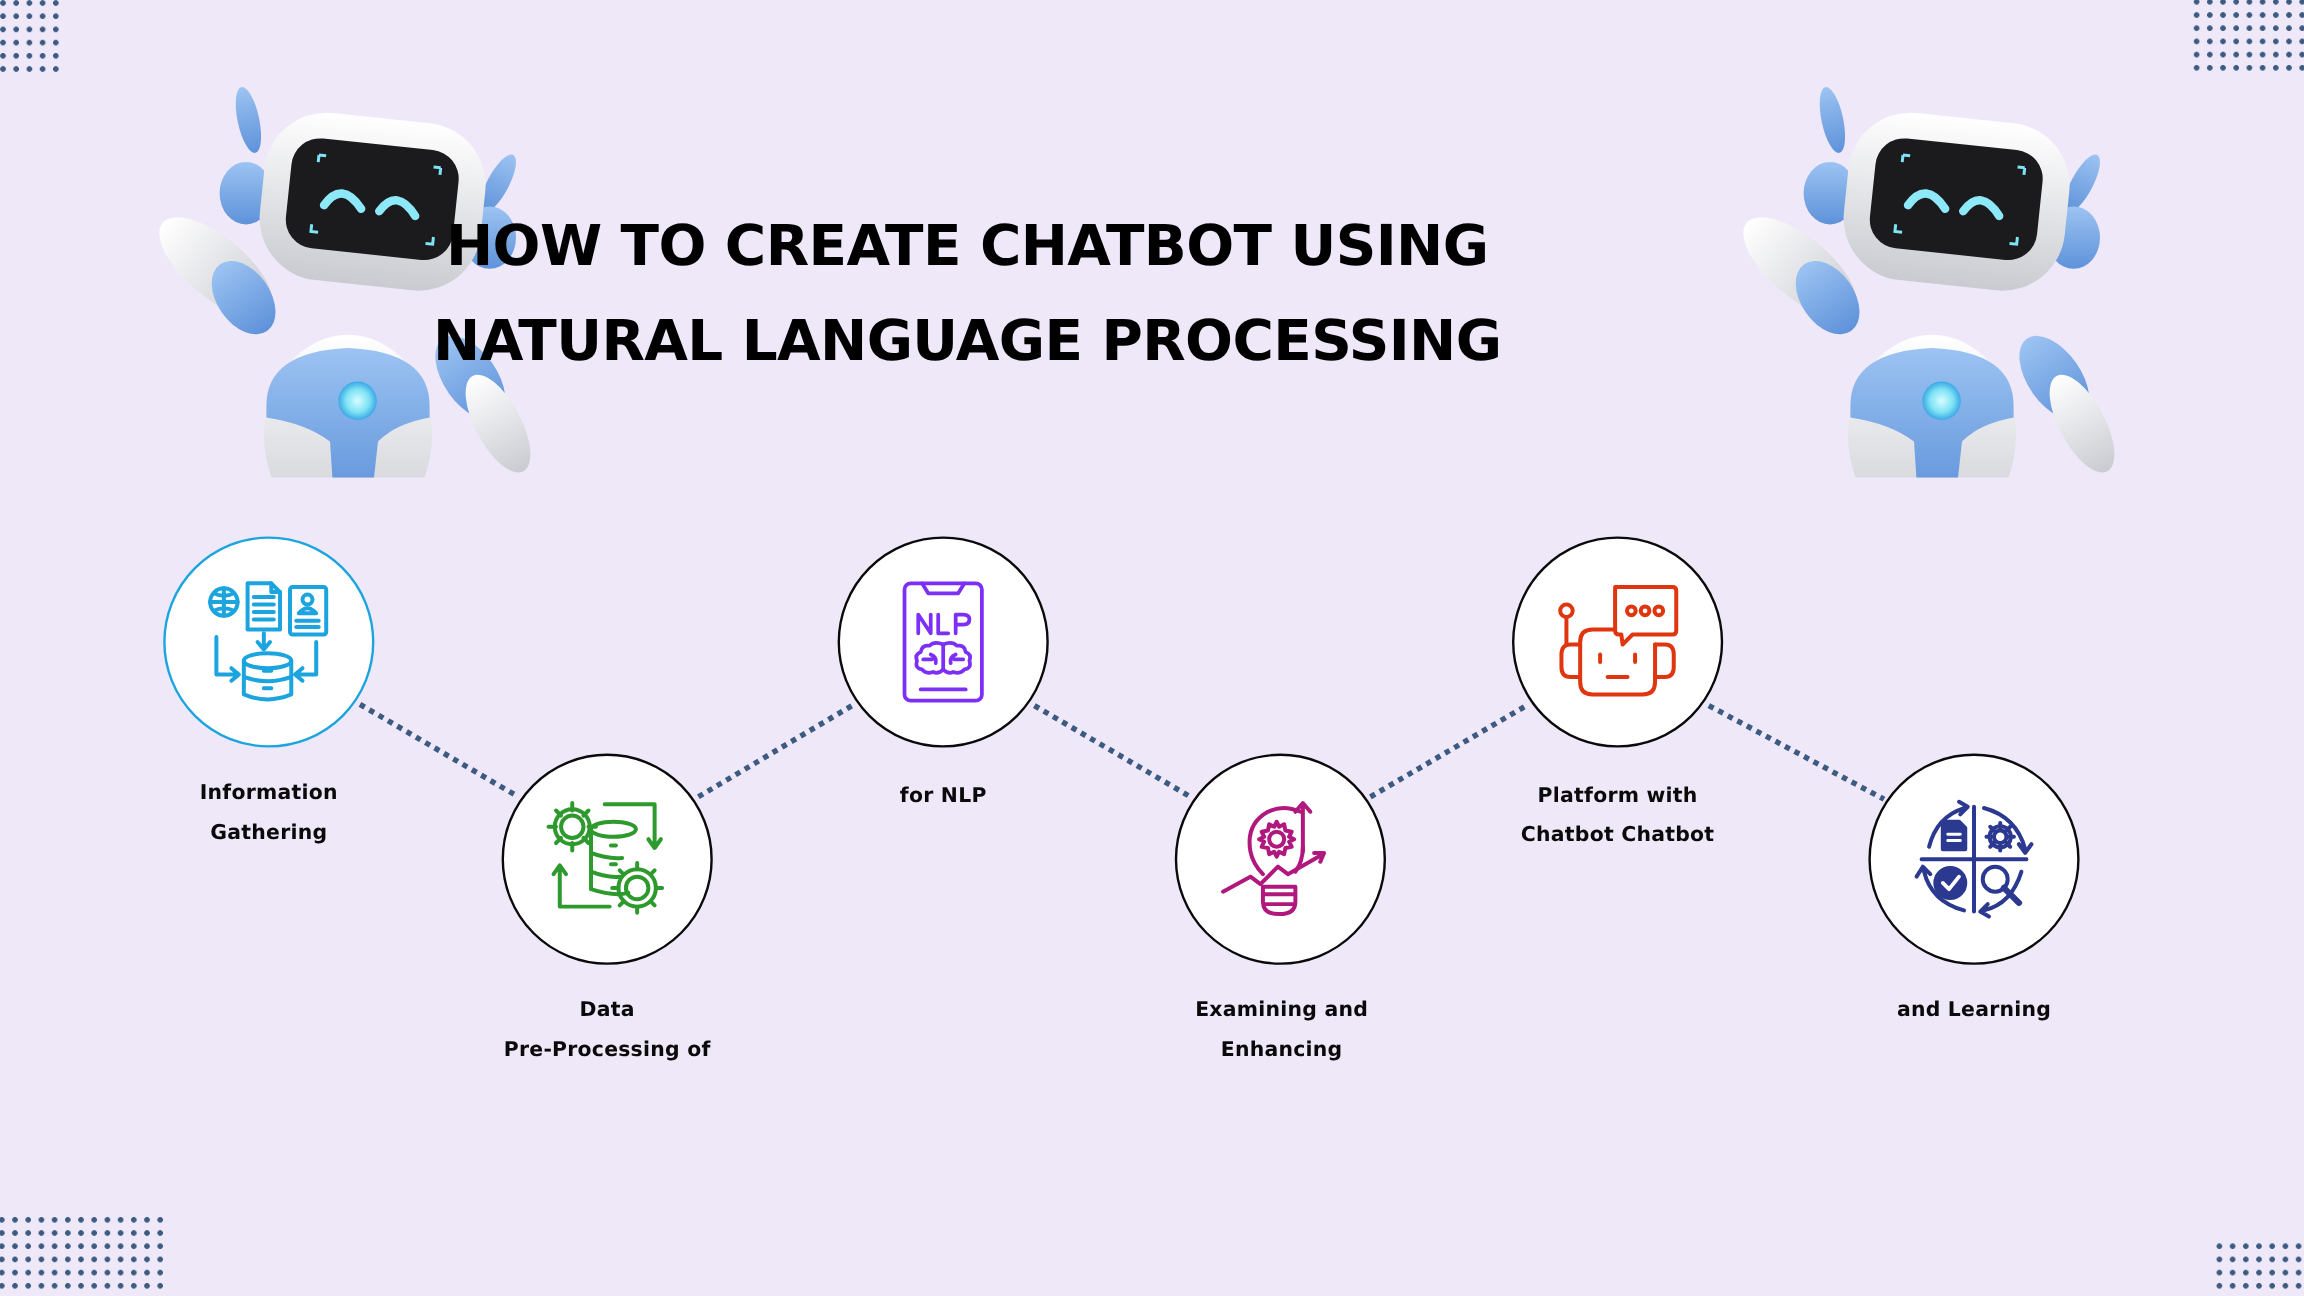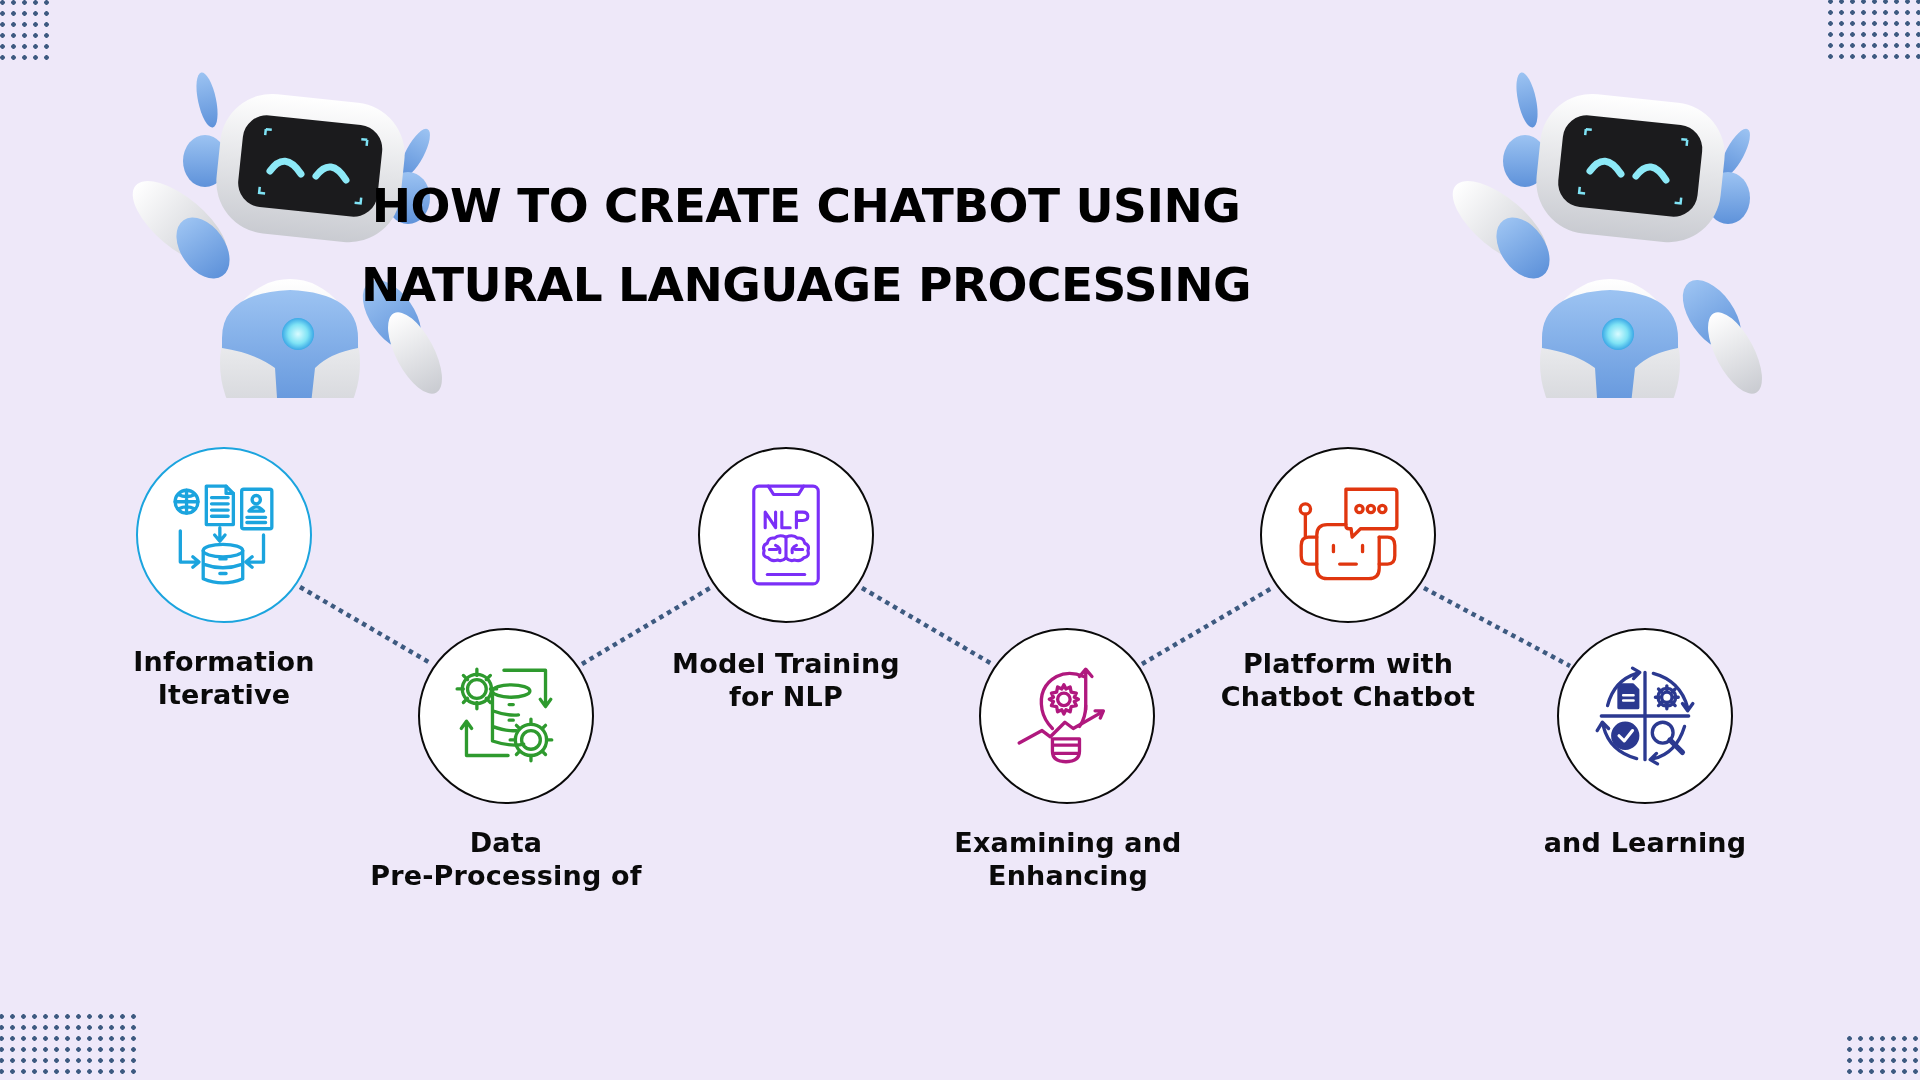--- a/index.html
+++ b/index.html
@@ -63,21 +63,21 @@
     .step-circle.accent { border-color: #1BA4DE; }
     .step-circle svg { width: 104px; height: 104px; display: block; }
 
     .step-label {
       position: absolute;
       width: 360px;
       text-align: center;
       color: #0A0A0A;
       font-family: "DejaVu Sans", "Liberation Sans", sans-serif;
       font-weight: bold;
-      font-size: 27px;
+      font-size: 17px;
       line-height: 33px;
       letter-spacing: 0.2px;
     }
     .step-label span { display: block; }
   </style>
 </head>
 <body>
 
 <div class="dots" style="left:0;top:0;width:52px;height:60px;background-position:-3px -3px;"></div>
 <div class="dots" style="left:1825px;top:0;width:95px;height:60px;background-position:0px -4px;"></div>
@@ -185,21 +185,21 @@
     <path d="M74 27 Q81 19 88 27 Z M72 33 H90 M72 38 H90"></path>
     <path d="M46 43 V55 M41 50 L46 56 L51 50"></path>
     <path d="M8 46 V76 H25 M20 71 L26 76 L20 81"></path>
     <path d="M88 50 V76 H72 M77 71 L71 76 L77 81"></path>
     <ellipse cx="49" cy="65" rx="19" ry="6"></ellipse>
     <path d="M30 65 V92 Q49 100 68 92 V65 M30 78 Q49 85 68 78 M46 73 H52 M46 87 H52"></path>
   </svg>
 </div>
 <div class="step-label" style="left:44px;top:645px;">
   <span>Information</span>
-  <span>Iterative</span>
+  <span>Gathering</span>
 </div>
 
 <div class="step-circle" style="left:418px;top:628px;">
   <svg viewBox="0 0 100 100" fill="none" stroke="#2E9A2E" stroke-width="3.2" stroke-linejoin="round" stroke-linecap="round">
     <circle cx="22" cy="24" r="9"></circle>
     <path d="M22 5 V11 M22 37 V43 M3 24 H9 M35 24 H41 M9 11 L13 15 M31 33 L35 37 M9 37 L13 33 M31 15 L35 11"></path>
     <circle cx="22" cy="24" r="14"></circle>
     <path d="M48 6 H88 V40 M83 34 L88 41 L93 34"></path>
     <ellipse cx="55" cy="26" rx="18" ry="6"></ellipse>
     <path d="M37 30 V74 Q55 80 67 77 M37 45 Q50 50 62 49 M37 60 Q50 65 60 64 M53 39 H57 M53 54 H57"></path>
@@ -218,21 +218,20 @@
   <svg viewBox="0 0 100 100" fill="none" stroke="#7B2FF7" stroke-width="3" stroke-linejoin="round" stroke-linecap="round">
     <rect x="19" y="3" width="62" height="94" rx="5"></rect>
     <path d="M33 3 L38 11 H62 L67 3"></path>
     <path d="M32 88 H68"></path>
     <path d="M30 43 V28 L40 43 V28 M46 28 V43 H54 M60 43 V28 H66 Q71 28 71 32 Q71 36 66 36 H60"></path>
     <path d="M50 52 Q43 49 39 53 Q33 52 32 58 Q27 60 29 65 Q27 71 33 72 Q36 76 42 74 Q46 76 50 72 Q54 76 58 74 Q64 76 67 72 Q73 71 71 65 Q73 60 68 58 Q67 52 61 53 Q57 49 50 52 Z"></path>
     <path d="M50 52 V72 M40 60 Q45 62 44 67 M60 60 Q55 62 56 67 M34 64 H41 M59 64 H66"></path>
   </svg>
 </div>
 <div class="step-label" style="left:606px;top:647px;">
-  <span>Model Training</span>
   <span>for NLP</span>
 </div>
 
 <div class="step-circle" style="left:979px;top:628px;">
   <svg viewBox="0 0 100 100" fill="none" stroke="#B0187E" stroke-width="3.2" stroke-linejoin="round" stroke-linecap="round">
     <path d="M66 12 Q52 6 40 12 Q22 22 26 44 Q28 54 36 62"></path>
     <path d="M68 40 Q68 52 62 60"></path>
     <circle cx="47" cy="34" r="6"></circle>
     <path d="M47 20 L49 24 L53 22 L54 27 L59 28 L57 32 L61 34 L57 36 L59 40 L54 41 L53 46 L49 44 L47 48 L45 44 L41 46 L40 41 L35 40 L37 36 L33 34 L37 32 L35 28 L40 27 L41 22 L45 24 Z"></path>
     <path d="M68 44 V6 M62 12 L68 5 L74 12"></path>

